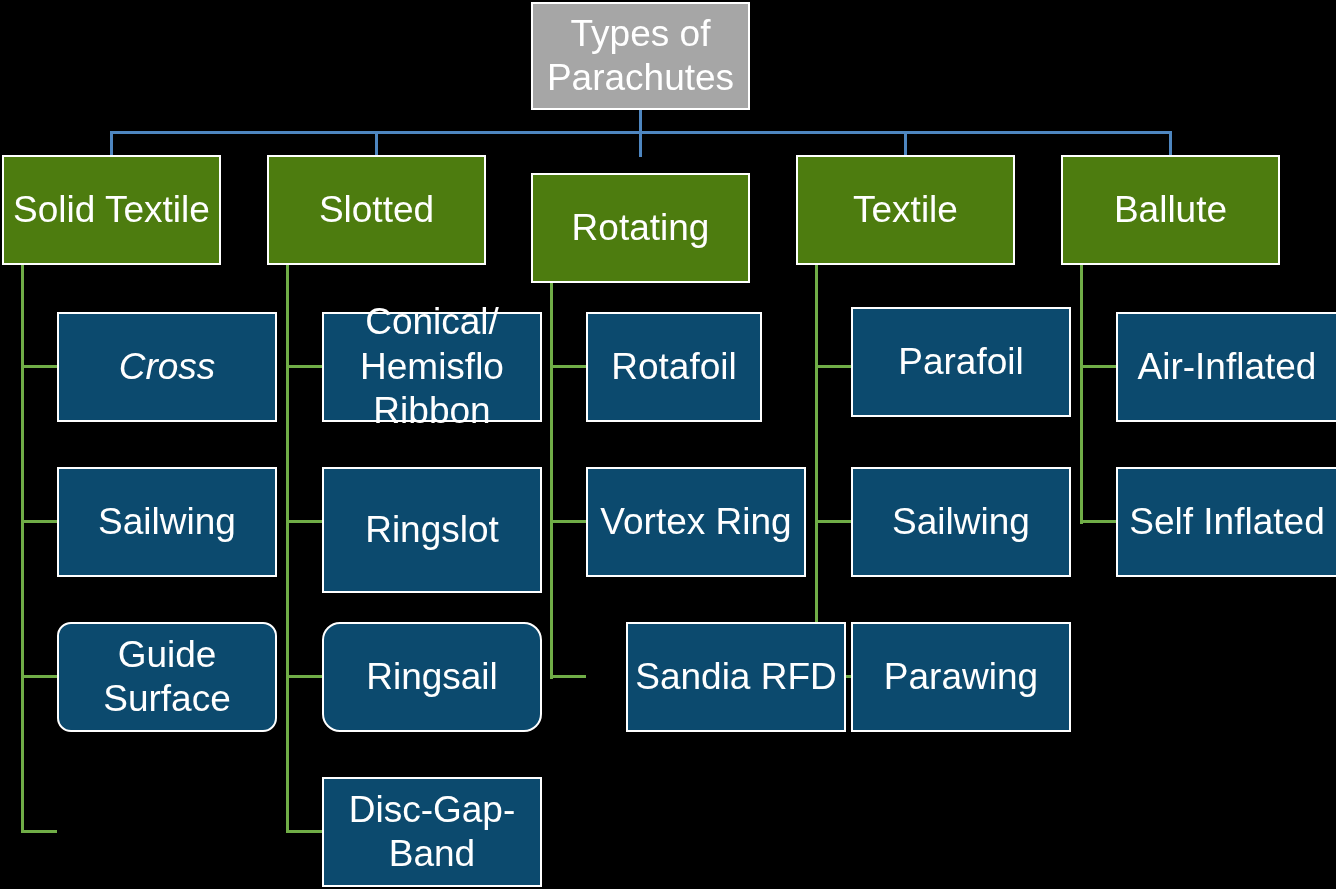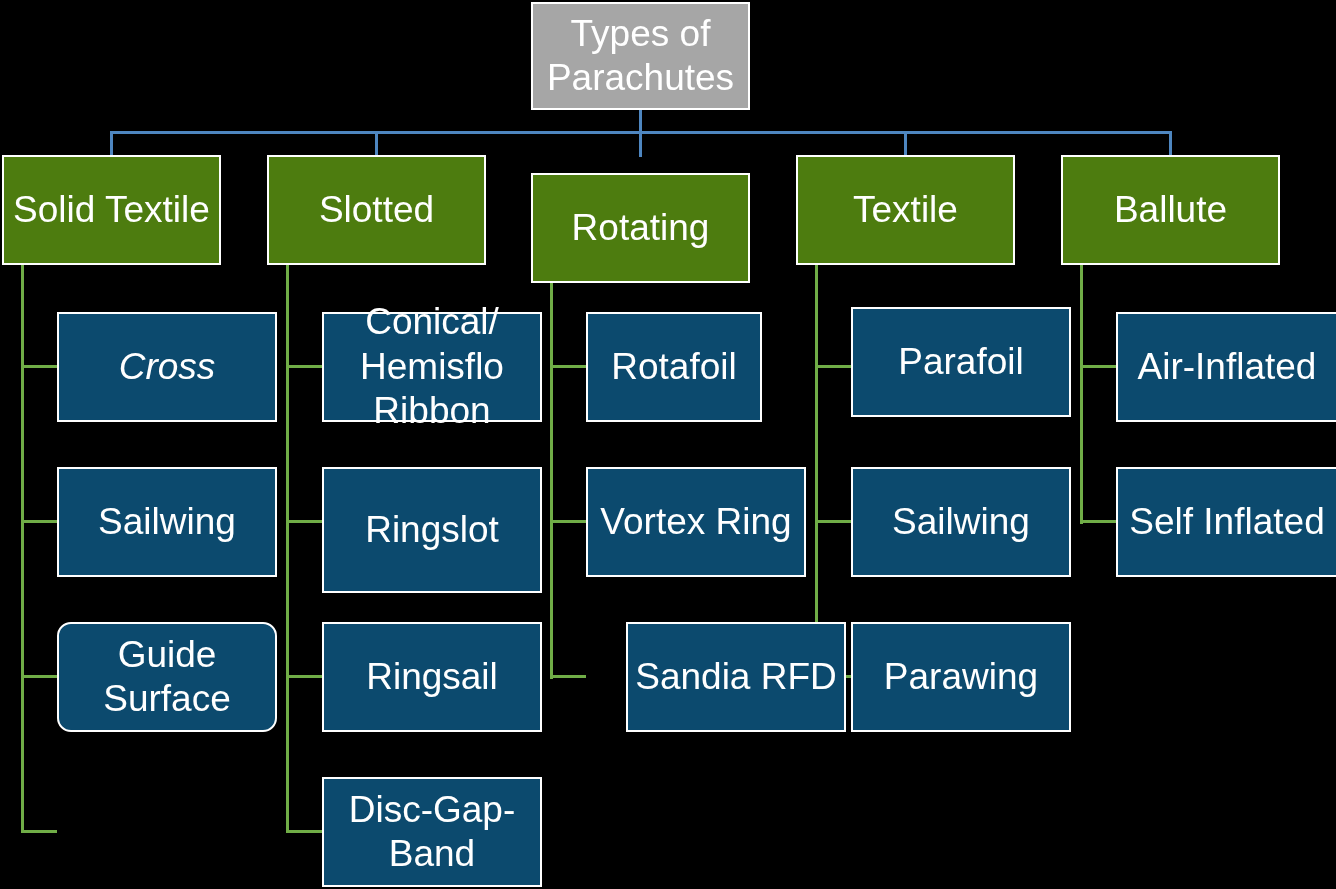--- a/index.html
+++ b/index.html
@@ -84,21 +84,21 @@
   <div class="node cat-node" style="left:531px; top:173px; width:219px; height:110px;">Rotating</div>
   <div class="node cat-node" style="left:796px; top:155px; width:219px; height:110px;">Textile</div>
   <div class="node cat-node" style="left:1061px; top:155px; width:219px; height:110px;">Ballute</div>
 
   <div class="node leaf-node" style="left:57px; top:312px; width:220px; height:110px;font-style:italic;">Cross</div>
   <div class="node leaf-node" style="left:57px; top:467px; width:220px; height:110px;">Sailwing</div>
   <div class="node leaf-node" style="left:57px; top:622px; width:220px; height:110px;border-radius:14px;">Guide Surface</div>
 
   <div class="node leaf-node" style="left:322px; top:312px; width:220px; height:110px;">Conical/ Hemisflo Ribbon</div>
   <div class="node leaf-node" style="left:322px; top:467px; width:220px; height:126px;">Ringslot</div>
-  <div class="node leaf-node" style="left:322px; top:622px; width:220px; height:110px;">Ringsail</div>
+  <div class="node leaf-node" style="left:322px; top:622px; width:220px; height:110px;border-radius:18px;">Ringsail</div>
   <div class="node leaf-node" style="left:322px; top:777px; width:220px; height:110px;">Disc-Gap-Band</div>
 
   <div class="node leaf-node" style="left:586px; top:312px; width:176px; height:110px;">Rotafoil</div>
   <div class="node leaf-node" style="left:586px; top:467px; width:220px; height:110px;">Vortex Ring</div>
   <div class="node leaf-node" style="left:586px; top:622px; width:220px; height:110px;margin-left:40px;">Sandia RFD</div>
 
   <div class="node leaf-node" style="left:851px; top:307px; width:220px; height:110px;">Parafoil</div>
   <div class="node leaf-node" style="left:851px; top:467px; width:220px; height:110px;">Sailwing</div>
   <div class="node leaf-node" style="left:851px; top:622px; width:220px; height:110px;">Parawing</div>
 

